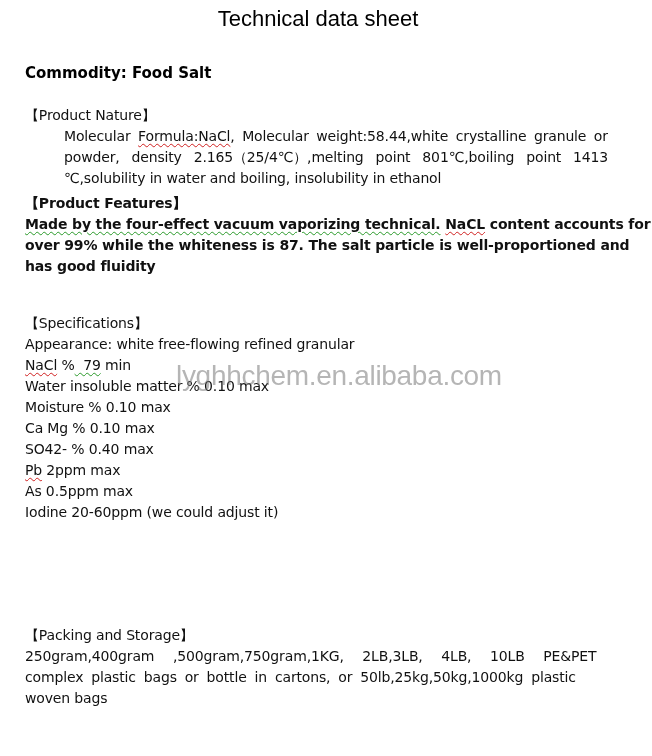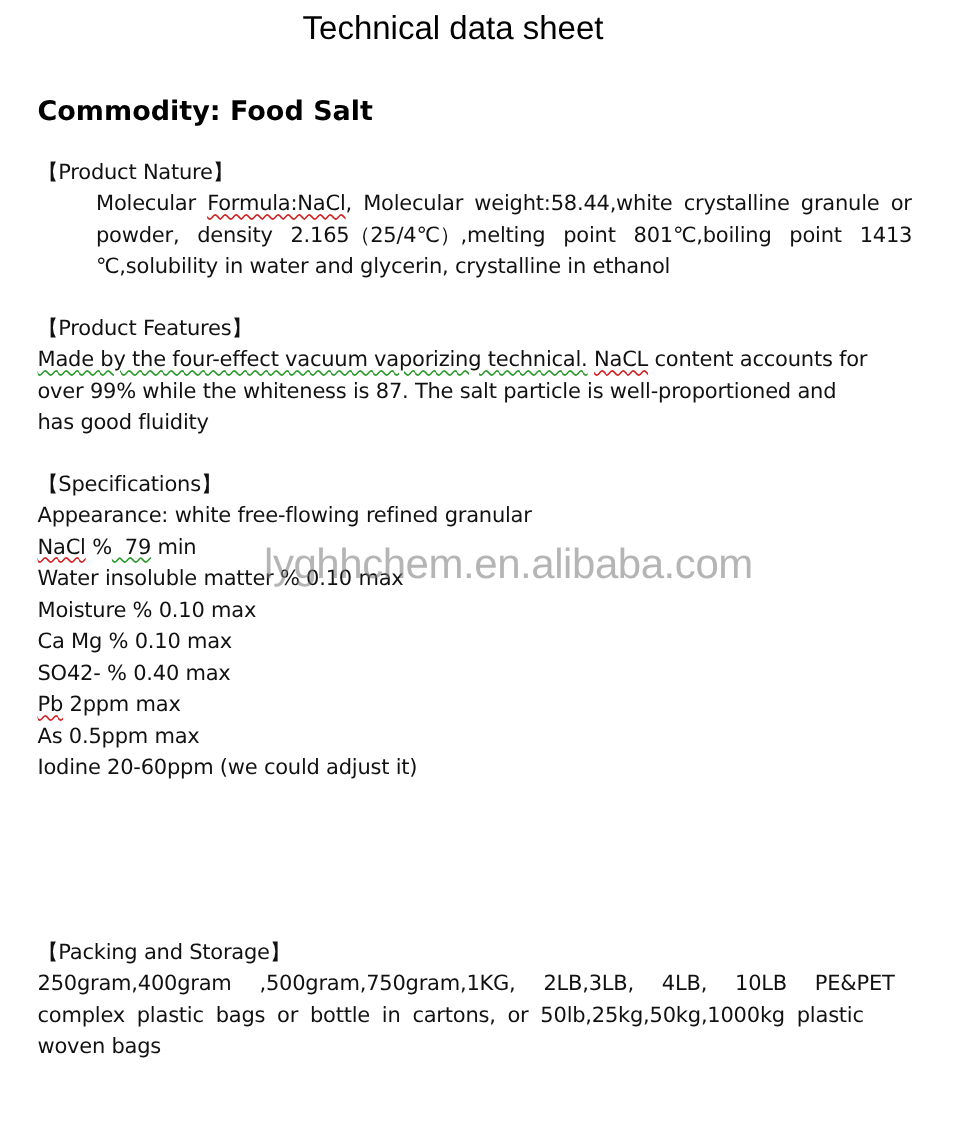--- a/index.html
+++ b/index.html
@@ -10,36 +10,36 @@
     body {
       width: 652px;
       height: 756px;
       position: relative;
       overflow: hidden;
       color: #111111;
       font-family: "DejaVu Sans", sans-serif;
     }
     .title {
       position: absolute;
-      left: 0;
+      left: 16px;
       width: 604px;
       top: 6px;
       text-align: center;
       font-family: "Liberation Sans", sans-serif;
       font-size: 22px;
       color: #000;
       letter-spacing: 0px;
     }
     .commodity {
       position: absolute;
       left: 25px;
       top: 64px;
       font-family: "DejaVu Sans", sans-serif;
       font-weight: bold;
-      font-size: 18px;
+      font-size: 15px;
       color: #000;
     }
     .block {
       position: absolute;
       left: 25px;
       width: 556px;
       font-size: 14px;
       line-height: 21px;
       letter-spacing: -0.15px;
     }
@@ -82,25 +82,25 @@
 
 <div class="title">Technical data sheet</div>
 
 <div class="commodity">Commodity: Food Salt</div>
 
 <div class="block" style="top:105px;">
   <div class="heading">【Product Nature】</div>
   <div class="justify">
     <span class="line" style="word-spacing:3.2px;"><span>Molecular </span><span class="sq-red">Formula:NaCl</span><span>, Molecular weight:58.44,white crystalline granule or</span></span>
     <span class="line" style="word-spacing:7.6px;">powder, density 2.165（25/4℃）,melting point 801℃,boiling point 1413</span>
-    <span class="line">℃,solubility in water and glycerin, crystalline in ethanol</span>
+    <span class="line">℃,solubility in water and boiling, insolubility in ethanol</span>
   </div>
 </div>
 
-<div class="block" style="top:209px;">
+<div class="block" style="top:193px;font-weight:bold;">
   <div class="heading">【Product Features】</div>
   <span class="line"><span class="sq-green">Made by the four-effect vacuum vaporizing technical.</span><span> </span><span class="sq-red">NaCL</span><span> content accounts for</span></span>
   <span class="line">over 99% while the whiteness is 87. The salt particle is well-proportioned and</span>
   <span class="line">has good fluidity</span>
 </div>
 
 <div class="block" style="top:313px;">
   <div class="heading">【Specifications】</div>
   <span class="line">Appearance: white free-flowing refined granular</span>
   <span class="line" style="white-space:pre;"><span class="sq-red">NaCl</span><span> %</span><span class="sq-green">  79</span><span> min</span></span>

